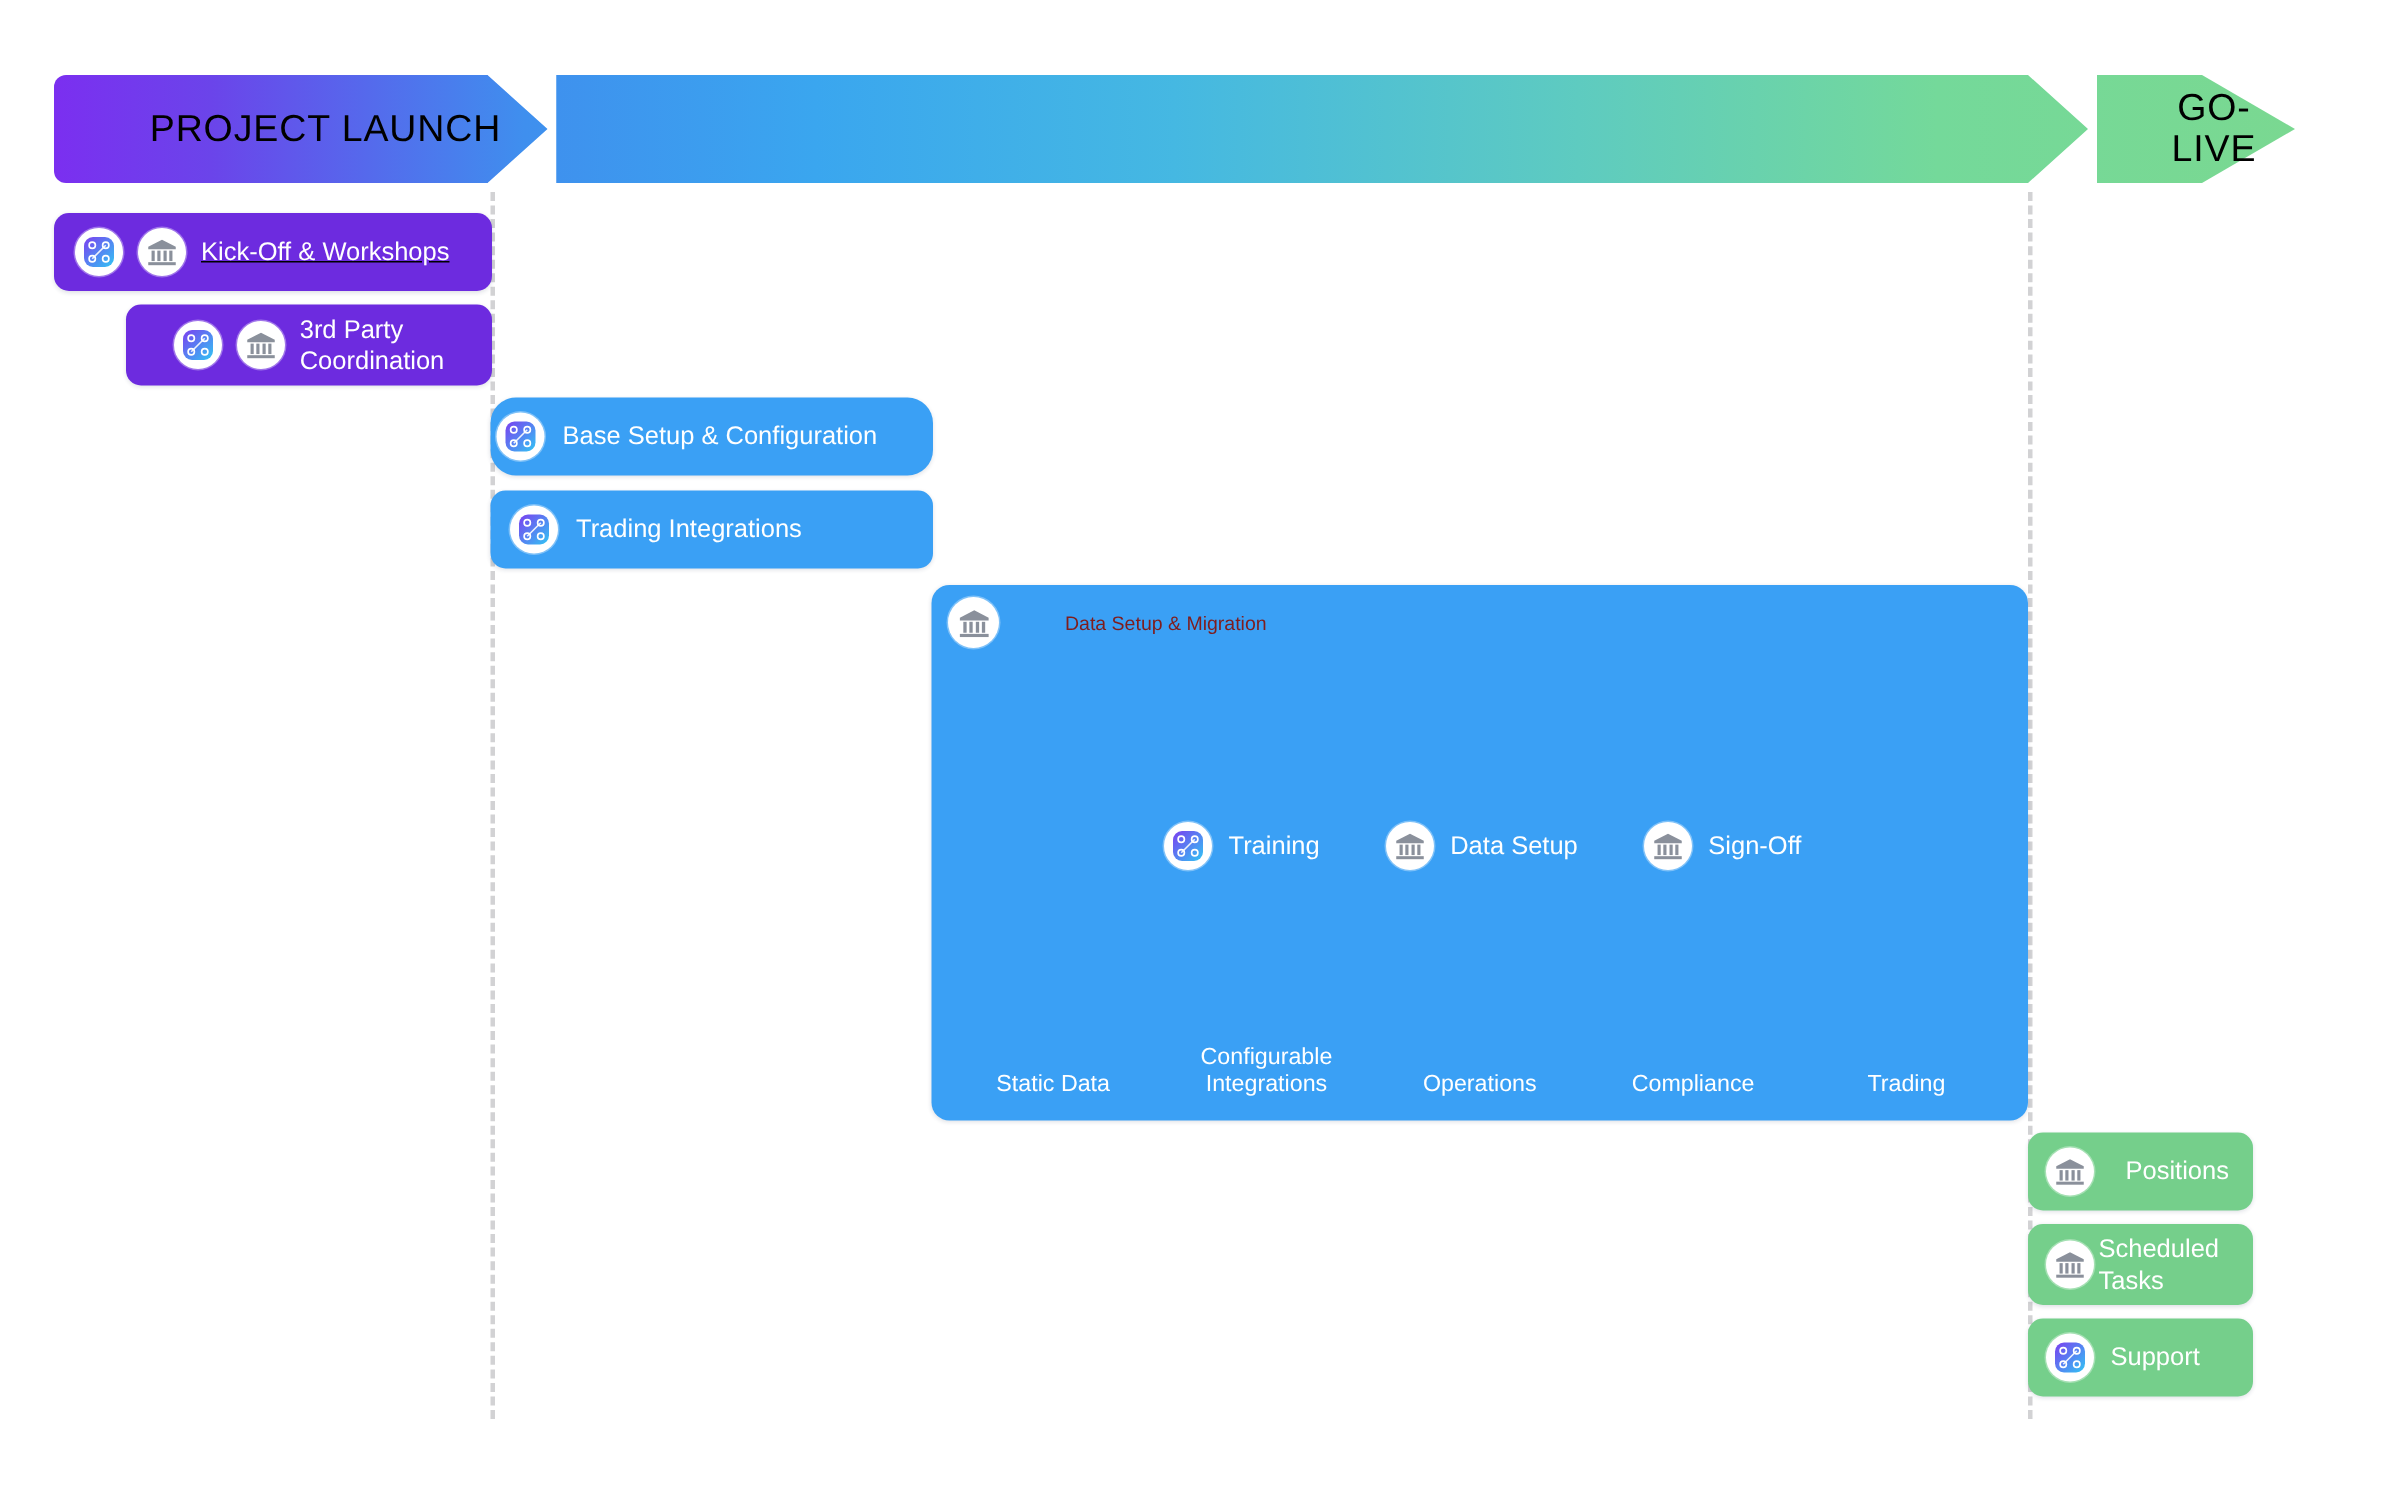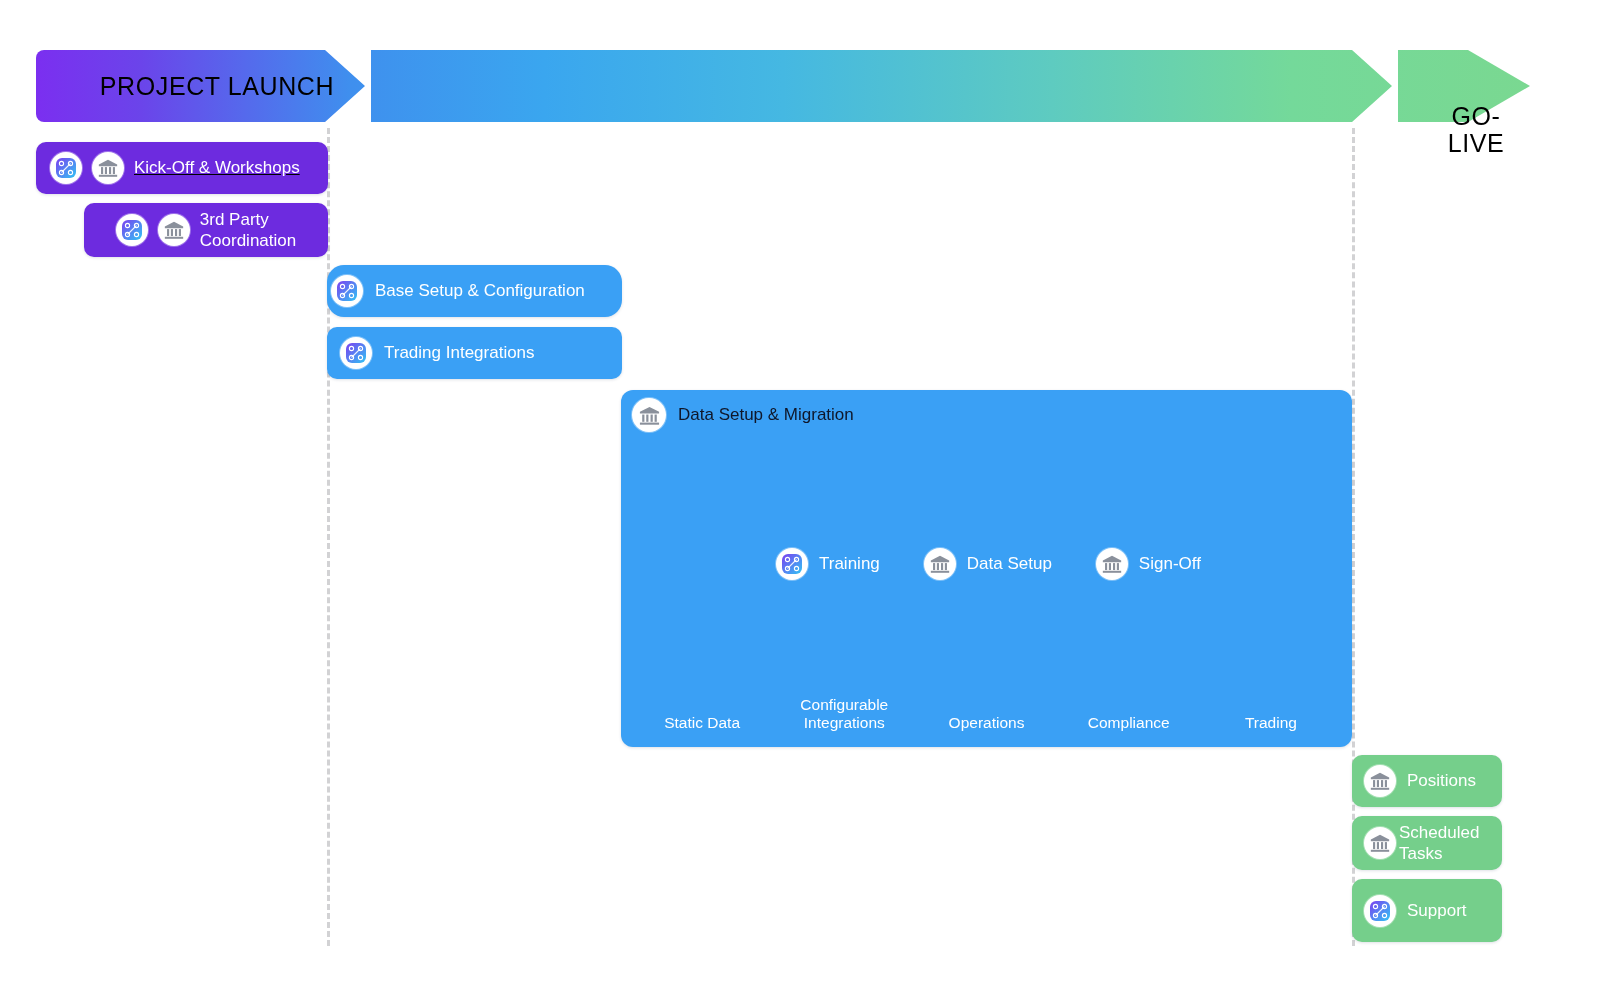--- a/index.html
+++ b/index.html
@@ -62,21 +62,21 @@
     align-items: center;
     justify-content: center;
     color: #000000;
     letter-spacing: 0.6px;
     text-align: center;
     line-height: 1.08;
     pointer-events: none;
   }
   #phase-label-0 { left: 36px;   width: 290px; font-size: 25px; }
   #phase-label-1 { left: 330px;  width: 1020px; font-size: 25px; }
-  #phase-label-2 { left: 1385px; width: 110px; font-size: 25px; flex-direction: column; margin-top: 44px; }
+  #phase-label-2 { left: 1385px; width: 110px; font-size: 25px; flex-direction: column; }
 
   
   .guide {
     position: absolute;
     width: 0;
     border-left: 3px dashed #d2d2d4;
   }
   #guide-left  { left: 327px;  top: 128px; height: 818px; }
   #guide-right { left: 1352px; top: 128px; height: 818px; }
 
@@ -127,22 +127,23 @@
   }
   #data-panel-header {
     position: absolute;
     left: 11px;
     top: 8px;
     display: flex;
     align-items: center;
     gap: 12px;
   }
   #data-panel-header .panel-title {
-    color: #0f172a;
-    font-size: 17px;
+    color: #7f1d1d;
+    font-size: 13px;
+    margin-left: 32px;
   }
   #panel-milestones {
     position: absolute;
     left: 155px;
     top: 158px;
     display: flex;
     align-items: flex-start;
     gap: 44px;
   }
   .milestone {
@@ -343,21 +344,21 @@
   <div id="panel-streams">
     <div class="stream">Static Data</div>
     <div class="stream">Configurable
 Integrations</div>
     <div class="stream">Operations</div>
     <div class="stream">Compliance</div>
     <div class="stream">Trading</div>
   </div>
 </div>
 
-<div class="pill green" style="left:1352px; top:755px; width:150px; height:52px; padding:0 12px; gap:11px;align-items:center;">
+<div class="pill green" style="left:1352px; top:755px; width:150px; height:52px; padding:0 12px; gap:21px;align-items:center;">
   <span class="icon-badge">
     <svg width="22" height="22" viewBox="0 0 24 24" fill="#8a909b">
       <path d="M12 3 L22 8.2 V10 H2 V8.2 Z"></path>
       <rect x="4.4" y="11" width="2.3" height="7.6"></rect>
       <rect x="8.6" y="11" width="2.3" height="7.6"></rect>
       <rect x="13.1" y="11" width="2.3" height="7.6"></rect>
       <rect x="17.3" y="11" width="2.3" height="7.6"></rect>
       <rect x="2" y="19.4" width="20" height="2.2"></rect>
     </svg>
   </span>
@@ -372,21 +373,21 @@
       <rect x="8.6" y="11" width="2.3" height="7.6"></rect>
       <rect x="13.1" y="11" width="2.3" height="7.6"></rect>
       <rect x="17.3" y="11" width="2.3" height="7.6"></rect>
       <rect x="2" y="19.4" width="20" height="2.2"></rect>
     </svg>
   </span>
   <span class="pill-label">Scheduled
 Tasks</span>
 </div>
 
-<div class="pill green" style="left:1352px; top:879px; width:150px; height:63px; padding:0 12px; gap:11px;">
+<div class="pill green" style="left:1352px; top:879px; width:150px; height:52px; padding:0 12px; gap:11px;">
   <span class="icon-badge">
     <svg width="24" height="24" viewBox="0 0 24 24">
       <rect x="2" y="2" width="20" height="20" rx="6" fill="url(#ng1)"></rect>
       <path d="M7.5 16.5 L16.5 7.5" stroke="#ffffff" stroke-width="1.1" opacity=".9"></path>
       <circle cx="7.5" cy="7.5" r="2.1" fill="none" stroke="#ffffff" stroke-width="1.1"></circle>
       <circle cx="16.5" cy="7.5" r="2.1" fill="none" stroke="#ffffff" stroke-width="1.1"></circle>
       <circle cx="7.5" cy="16.5" r="2.1" fill="none" stroke="#ffffff" stroke-width="1.1"></circle>
       <circle cx="16.5" cy="16.5" r="2.1" fill="none" stroke="#ffffff" stroke-width="1.1"></circle>
     </svg>
   </span>

